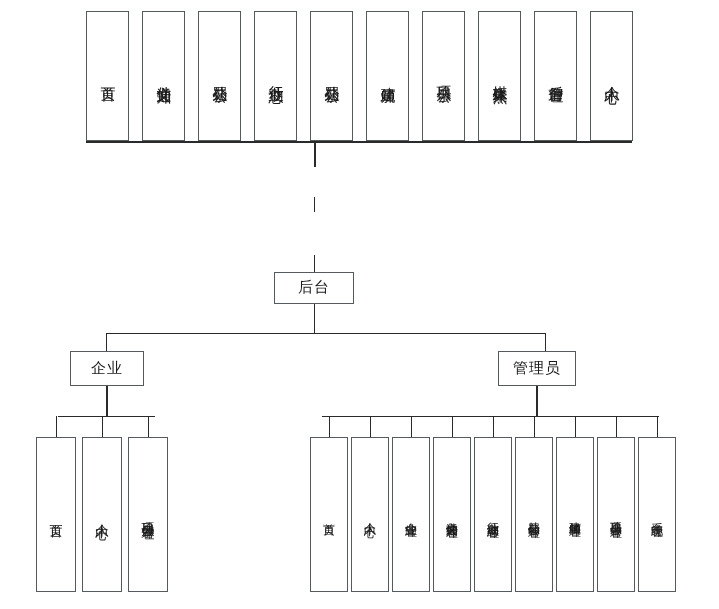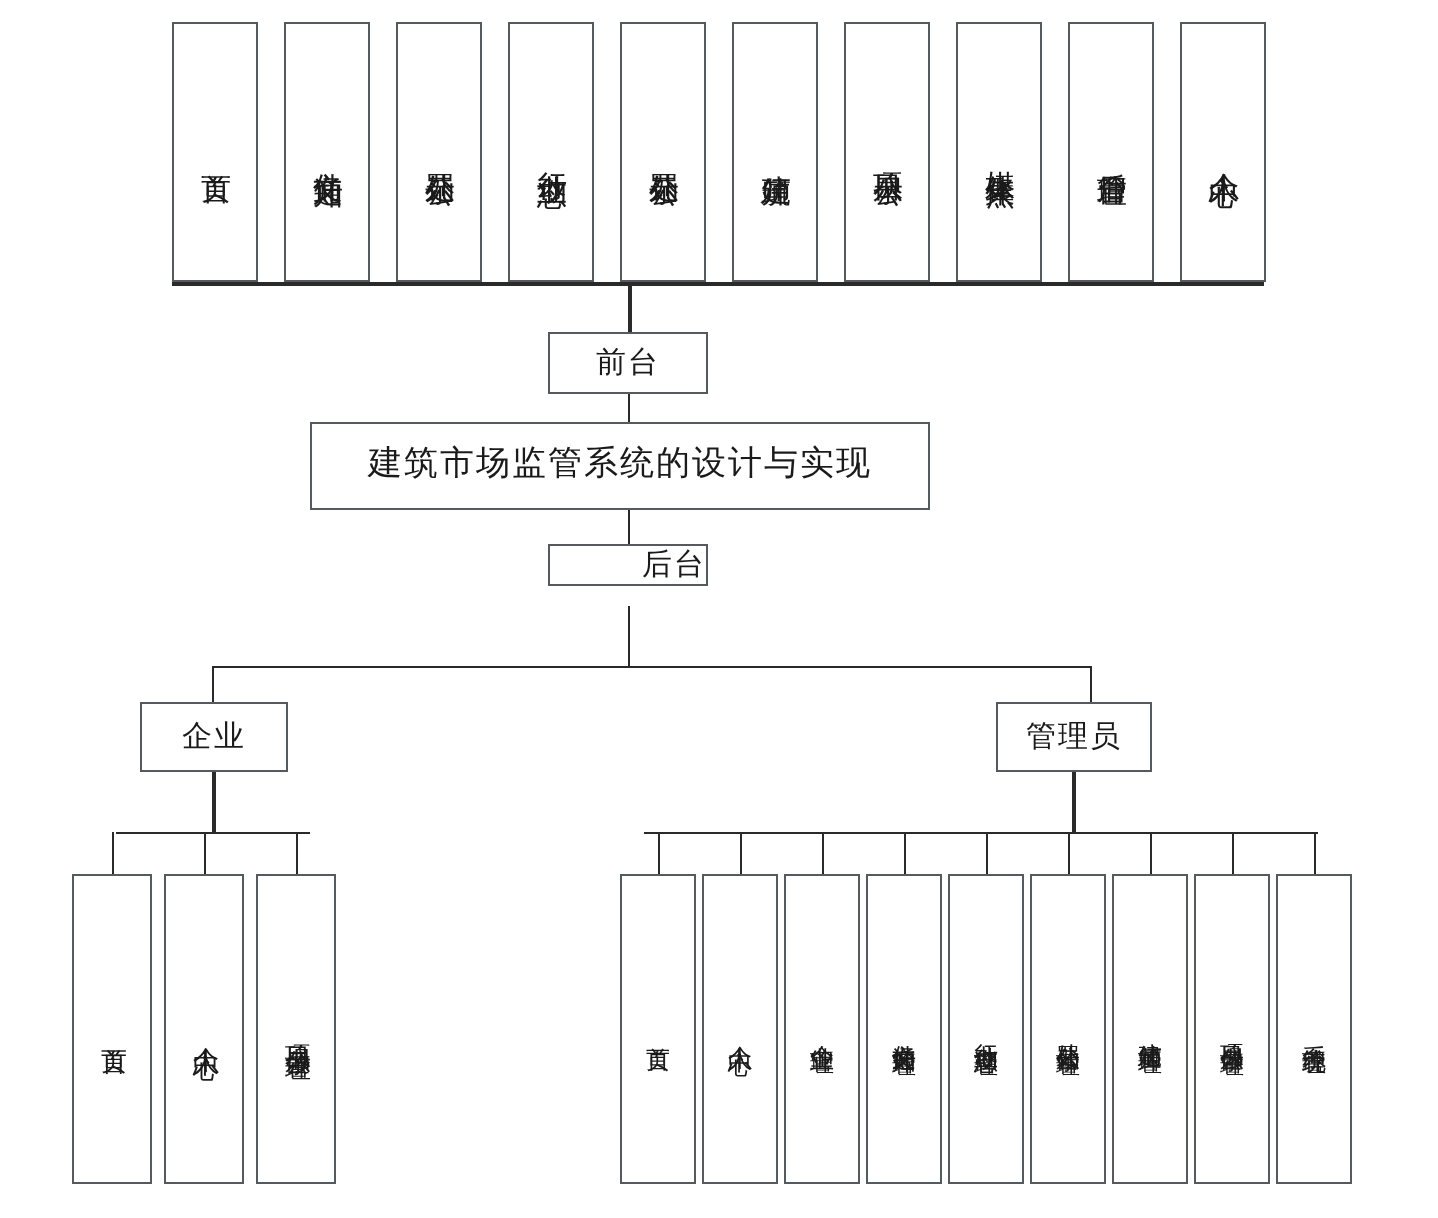--- a/index.html
+++ b/index.html
@@ -109,33 +109,27 @@
       </div>
       <div class="ln v" style="left: 612px; top: 141px; height: 0px;"></div>
       <div class="node vert n-top" style="left: 590px; top: 11px; width: 43px; height: 130px;">
         <span class="lbl">个人中心</span>
       </div>
     </div>
 
   <div class="ln h thick" style="left:86px; top:141px; width:546px;"></div>
   <div class="ln v thick" style="left:314px; top:141px; height:26px;"></div>
 
-  <div class="node horiz n-stage" style="left:274px; top:166px; width:80px; height:31px;">
-    <span class="lbl">前台</span>
-  </div>
 
   <div class="ln v" style="left:314px; top:197px; height:15px;"></div>
 
-  <div class="node horiz n-title" style="left:155px; top:211px; width:310px; height:44px;">
-    <span class="lbl">建筑市场监管系统的设计与实现</span>
-  </div>
 
   <div class="ln v" style="left:314px; top:255px; height:17px;"></div>
 
-  <div class="node horiz n-stage" style="left:274px; top:272px; width:80px; height:21px;justify-content:flex-end;">
+  <div class="node horiz n-stage" style="left:274px; top:272px; width:80px; height:32px;">
     <span class="lbl">后台</span>
   </div>
 
   <div class="ln v" style="left:314px; top:303px; height:30px;"></div>
   <div class="ln h" style="left:106px; top:333px; width:440px;"></div>
   <div class="ln v" style="left:106px; top:333px; height:19px;"></div>
   <div class="ln v" style="left:545px; top:333px; height:19px;"></div>
 
   <div class="node horiz n-role" style="left:498px; top:351px; width:78px; height:35px;">
     <span class="lbl">管理员</span>

